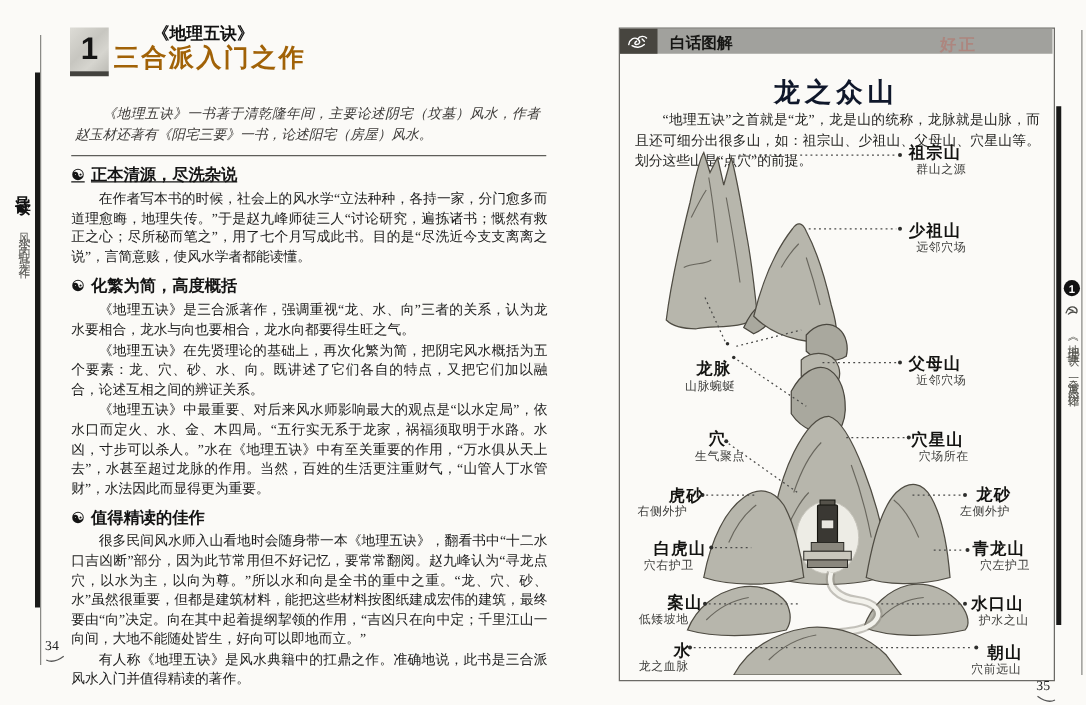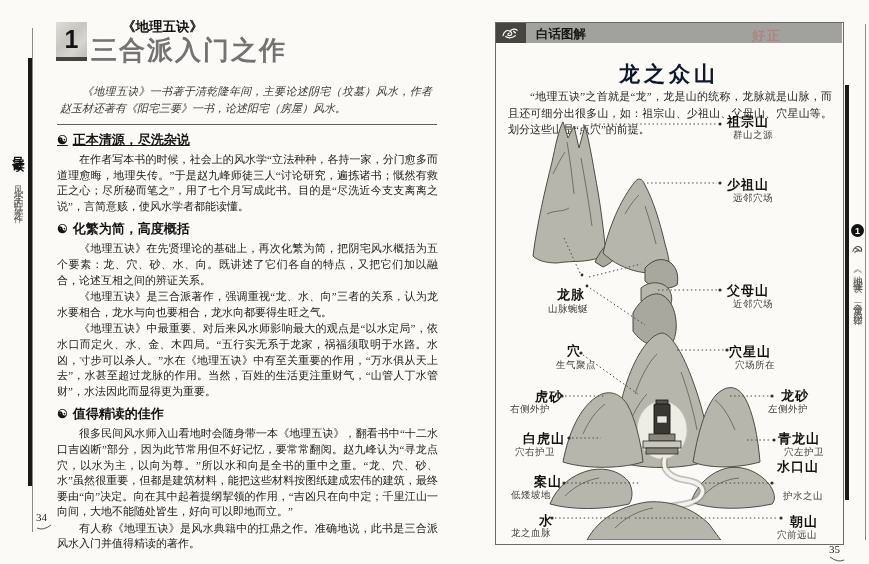--- a/index.html
+++ b/index.html
@@ -17,21 +17,21 @@
   .yinyang{font-size:13px;color:#111;margin:7px 0 6px 0;line-height:1;}
   .v-gray{writing-mode:vertical-rl;text-orientation:upright;font-size:9.5px;letter-spacing:4px;color:#5c5c58;}
 
   .chapter-badge{position:absolute;left:56px;top:22px;width:31px;height:35px;
     background:linear-gradient(135deg,#dddcd6 0%,#c7c6c0 45%,#d6d5cf 70%,#bdbcb6 100%);
     border-bottom:4px solid #43423e;display:flex;align-items:center;justify-content:center;
     font-family:"Liberation Sans",sans-serif;font-weight:bold;font-size:25px;color:#141414;}
   .kicker{position:absolute;left:93px;top:18px;font-family:"Liberation Sans",sans-serif;
     font-weight:bold;font-size:13.5px;color:#111;margin-left:29px;}
   .main-title{position:absolute;left:91px;top:33px;font-family:"Liberation Sans",sans-serif;
-    font-weight:bold;font-size:26px;letter-spacing:2px;color:#737373;}
+    font-weight:bold;font-size:20px;letter-spacing:2px;color:#a16207;}
   .intro-left{position:absolute;left:60px;top:83px;width:372px;font-size:11px;line-height:17px;
     color:#3c3a38;text-indent:2em;text-align:justify;font-style:italic;}
   .lp-rule{position:absolute;left:57px;top:124px;width:380px;height:1px;background:#5e5e5a;}
 
   .lp-flow{position:absolute;left:57px;top:128px;width:381px;}
   .lp-flow h3{font-family:"Liberation Sans",sans-serif;font-size:13px;font-weight:bold;color:#141414;
     margin:6px 0 3px 0;}
   .lp-flow h3:first-child{margin-top:3px;text-decoration:underline;}
   .sec-mark{font-size:12px;margin-right:5px;}
   .lp-flow p{font-size:11px;line-height:15.6px;margin:0 0 1px 0;text-indent:2em;text-align:justify;color:#202020;}
@@ -89,22 +89,22 @@
   <div class="chapter-badge">1</div>
   <div class="kicker">《地理五诀》</div>
   <div class="main-title">三合派入门之作</div>
   <div class="intro-left">《地理五诀》一书著于清乾隆年间，主要论述阴宅（坟墓）风水，作者赵玉材还著有《阳宅三要》一书，论述阳宅（房屋）风水。</div>
   <div class="lp-rule"></div>
 
   <div class="lp-flow">
     <h3><span class="sec-mark">☯</span><span>正本清源，尽洗杂说</span></h3>
     <p>在作者写本书的时候，社会上的风水学“立法种种，各持一家，分门愈多而道理愈晦，地理失传。”于是赵九峰师徒三人“讨论研究，遍拣诸书；慨然有救正之心；尽所秘而笔之”，用了七个月写成此书。目的是“尽洗近今支支离离之说”，言简意赅，使风水学者都能读懂。</p>
     <h3><span class="sec-mark">☯</span><span>化繁为简，高度概括</span></h3>
+    <p>《地理五诀》是三合派著作，强调重视“龙、水、向”三者的关系，认为龙水要相合，龙水与向也要相合，龙水向都要得生旺之气。</p>
     <p>《地理五诀》在先贤理论的基础上，再次化繁为简，把阴宅风水概括为五个要素：龙、穴、砂、水、向。既讲述了它们各自的特点，又把它们加以融合，论述互相之间的辨证关系。</p>
-    <p>《地理五诀》是三合派著作，强调重视“龙、水、向”三者的关系，认为龙水要相合，龙水与向也要相合，龙水向都要得生旺之气。</p>
     <p>《地理五诀》中最重要、对后来风水师影响最大的观点是“以水定局”，依水口而定火、水、金、木四局。“五行实无系于龙家，祸福须取明于水路。水凶，寸步可以杀人。”水在《地理五诀》中有至关重要的作用，“万水俱从天上去”，水甚至超过龙脉的作用。当然，百姓的生活更注重财气，“山管人丁水管财”，水法因此而显得更为重要。</p>
     <h3><span class="sec-mark">☯</span><span>值得精读的佳作</span></h3>
     <p>很多民间风水师入山看地时会随身带一本《地理五诀》，翻看书中“十二水口吉凶断”部分，因为此节常用但不好记忆，要常常翻阅。赵九峰认为“寻龙点穴，以水为主，以向为尊。”所以水和向是全书的重中之重。“龙、穴、砂、水”虽然很重要，但都是建筑材料，能把这些材料按图纸建成宏伟的建筑，最终要由“向”决定。向在其中起着提纲挈领的作用，“吉凶只在向中定；千里江山一向间，大地不能随处皆生，好向可以即地而立。”</p>
     <p>有人称《地理五诀》是风水典籍中的扛鼎之作。准确地说，此书是三合派风水入门并值得精读的著作。</p>
   </div>
 
   <div class="pagenum" style="left:36px;top:511px;">
     <span>34</span>
     <svg class="swoosh" width="16" height="8" viewBox="0 0 16 8">
         <path d="M15,2 Q7,8 1,5" stroke="#555" fill="none" stroke-width="1"></path>
@@ -262,21 +262,21 @@
     </div>
   <div class="dlabel" style="left:768px;top:403px;">
     <span class="ds">左侧外护</span>
     </div>
   <div class="dlabel" style="left:778px;top:430px;">
     <span class="nm">青龙山</span>
     </div>
   <div class="dlabel" style="left:784px;top:446px;">
     <span class="ds">穴左护卫</span>
     </div>
-  <div class="dlabel" style="left:777px;top:458px;">
+  <div class="dlabel" style="left:777px;top:474px;">
     <span class="nm">水口山</span>
     </div>
   <div class="dlabel" style="left:783px;top:490px;">
     <span class="ds">护水之山</span>
     </div>
   <div class="dlabel" style="left:790px;top:513px;">
     <span class="nm">朝山</span>
     </div>
   <div class="dlabel" style="left:777px;top:529px;">
     <span class="ds">穴前远山</span>

